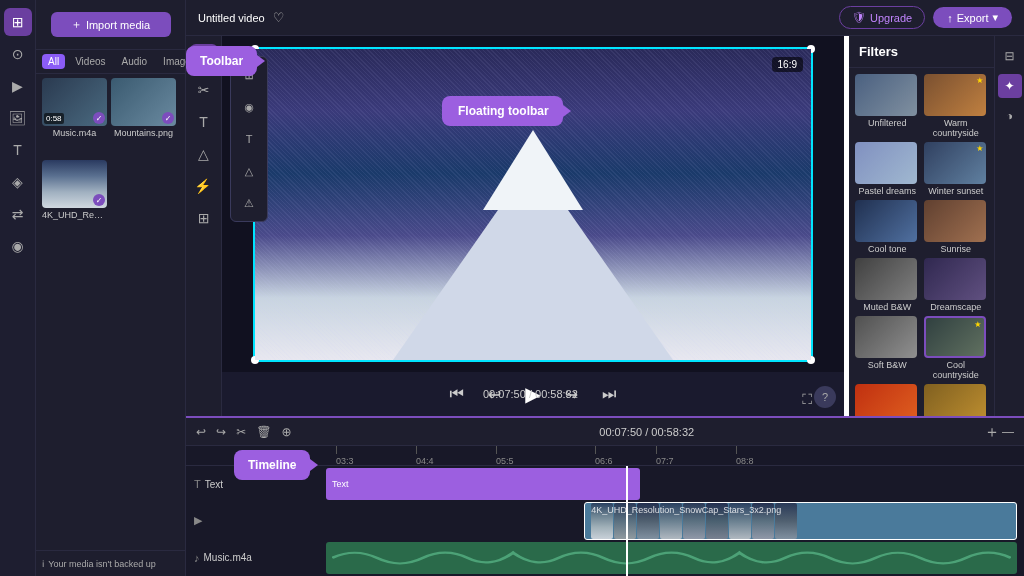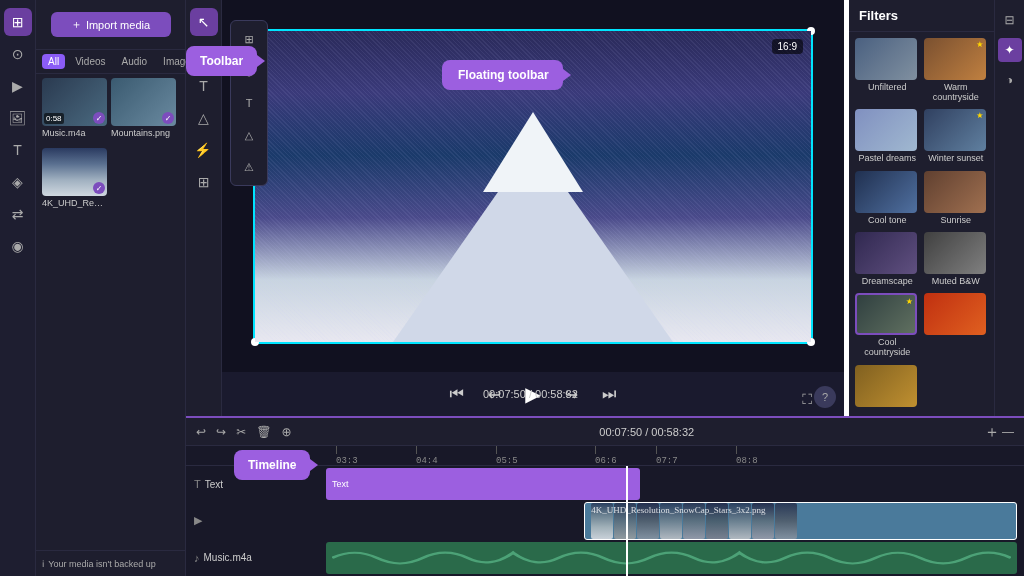--- a/index.html
+++ b/index.html
@@ -10,21 +10,21 @@
     .sidebar-icon { width: 28px; height: 28px; display: flex; align-items: center; justify-content: center; border-radius: 6px; cursor: pointer; color: #aaa; font-size: 14px; }
     .sidebar-icon.active { background: #6b3fa0; color: #fff; }
 
     
     #media-panel { width: 150px; background: #1e1e2e; border-right: 1px solid #2a2a40; display: flex; flex-direction: column; }
     #media-panel-header { display: flex; align-items: center; justify-content: space-between; padding: 6px 8px; border-bottom: 1px solid #2a2a40; }
     #media-panel-tabs { display: flex; gap: 4px; padding: 4px 6px; border-bottom: 1px solid #2a2a40; }
     .media-tab { padding: 2px 6px; border-radius: 4px; cursor: pointer; color: #aaa; font-size: 10px; }
     .media-tab.active { background: #8b5cf6; color: #fff; }
     #import-btn { background: #7c4dbd; color: #fff; border: none; border-radius: 6px; padding: 5px 10px; width: 120px; margin: 6px auto; cursor: pointer; font-size: 11px; display: flex; align-items: center; justify-content: center; gap: 4px; }
-    #media-grid { display: flex; flex-direction: column; gap: 10px; padding: 4px 6px; overflow-y: auto; flex: 1; }
+    #media-grid { display: flex; flex-direction: column; gap: 22px; padding: 4px 6px; overflow-y: auto; flex: 1; text-align: center; }
     .media-row { display: flex; gap: 4px; }
     .media-thumb { width: 65px; height: 48px; border-radius: 4px; overflow: hidden; position: relative; cursor: pointer; background: #2a2a40; }
     .media-thumb-label { font-size: 9px; color: #ccc; margin-top: 2px; text-overflow: ellipsis; overflow: hidden; white-space: nowrap; width: 65px; }
     .media-check { position: absolute; bottom: 2px; right: 2px; background: #7c4dbd; border-radius: 50%; width: 12px; height: 12px; display: flex; align-items: center; justify-content: center; font-size: 8px; }
     .media-duration { position: absolute; bottom: 2px; left: 2px; background: rgba(0,0,0,0.6); border-radius: 2px; font-size: 8px; padding: 1px 2px; }
     #media-footer { padding: 6px; border-top: 1px solid #2a2a40; font-size: 9px; color: #aaa; display: flex; align-items: center; gap: 4px; }
 
     
     #main-area { flex: 1; display: flex; flex-direction: column; background: #1a1a2e; }
 
@@ -95,38 +95,38 @@
     
     #right-strip { width: 30px; background: #1e1e2e; display: flex; flex-direction: column; align-items: center; padding: 8px 0; gap: 6px; border-left: 1px solid #2a2a40; }
     .rstrip-icon { width: 24px; height: 24px; display: flex; align-items: center; justify-content: center; border-radius: 4px; cursor: pointer; color: #aaa; font-size: 12px; }
     .rstrip-icon.active { background: #6b3fa0; color: #fff; }
 
     
     #timeline-area { height: 160px; background: #181828; border-top: 2px solid #7c4dbd; display: flex; flex-direction: column; position: relative; }
     #timeline-toolbar { height: 28px; background: #1e1e2e; display: flex; align-items: center; padding: 0 8px; gap: 6px; border-bottom: 1px solid #2a2a40; }
     .tl-btn { background: transparent; border: none; color: #aaa; cursor: pointer; font-size: 12px; padding: 2px; }
     #timeline-time { flex: 1; text-align: center; font-size: 11px; color: #ccc; }
-    #timeline-ruler { height: 20px; background: #181828; display: flex; align-items: center; padding: 0 8px 0 140px; position: relative; overflow: hidden; border-bottom: 1px solid #2a2a40; font-family: Liberation Mono, monospace; }
+    #timeline-ruler { height: 20px; background: #181828; display: flex; align-items: center; padding: 0 8px 0 140px; position: relative; overflow: hidden; border-bottom: 1px solid #2a2a40; }
     .ruler-mark { display: flex; flex-direction: column; align-items: flex-start; position: absolute; }
     .ruler-tick { width: 1px; height: 8px; background: #555; }
     .ruler-label { font-size: 9px; color: #888; margin-top: 2px; }
     #timeline-tracks { flex: 1; display: flex; flex-direction: column; gap: 2px; padding: 2px 0; overflow: hidden; position: relative; }
     .track-row { height: 36px; display: flex; align-items: center; position: relative; }
     .track-label { width: 140px; min-width: 140px; display: flex; align-items: center; gap: 4px; padding: 0 8px; font-size: 10px; color: #ccc; }
     .track-icon { font-size: 11px; color: #888; }
     .track-content { flex: 1; height: 100%; position: relative; overflow: hidden; }
     .track-clip { position: absolute; height: 100%; border-radius: 3px; display: flex; align-items: center; font-size: 9px; overflow: hidden; padding: 0 6px; }
     .clip-text { background: #9c5fe0; }
     .clip-video { background: #4a7a9b; display: flex; align-items: stretch; gap: 1px; }
     .clip-audio { background: #2a6a4a; }
     .video-frames { display: flex; flex: 1; gap: 1px; overflow: hidden; }
     .video-frame { flex: 1; background: #3a6a8b; border-radius: 2px; min-width: 18px; max-width: 22px; }
     #playhead { position: absolute; top: 0; bottom: 0; width: 2px; background: #fff; left: 440px; z-index: 5; }
     #playhead::before { content: '▼'; position: absolute; top: -10px; left: -5px; font-size: 10px; color: #fff; }
-    .clip-label { font-size: 9px; color: rgba(255,255,255,0.8); white-space: nowrap; overflow: hidden; position: absolute; top: 2px; left: 6px; font-family: Liberation Serif, serif; }
+    .clip-label { font-size: 9px; color: rgba(255,255,255,0.8); white-space: nowrap; overflow: hidden; position: absolute; top: 2px; left: 6px; }
     #timeline-add-btn { position: absolute; right: 24px; top: 4px; background: transparent; border: none; color: #aaa; cursor: pointer; font-size: 16px; }
     .clip-selected { border: 1.5px solid #fff; }
   </style>
 </head>
 <body>
 
 <div id="left-sidebar">
   <div class="sidebar-icon active">⊞</div>
   <div class="sidebar-icon">⊙</div>
   <div class="sidebar-icon">▶</div>
@@ -176,20 +176,34 @@
     </div>
   </div>
   <div id="media-footer">
     <span>ℹ</span>
     <span>Your media isn't backed up</span>
   </div>
 </div>
 
 <div id="main-area">
 
+  <div id="top-bar">
+    <span>Untitled video</span>
+    <span class="top-bar-icon">♡</span>
+    <div class="top-bar-spacer"></div>
+    <button id="upgrade-btn">
+      <span>🛡</span>
+      <span>Upgrade</span>
+    </button>
+    <button id="export-btn">
+      <span>↑</span>
+      <span>Export</span>
+      <span>▾</span>
+    </button>
+  </div>
 
   <div id="content-area">
 
     <div id="toolbar-panel">
       <button class="tool-btn active">↖</button>
       <button class="tool-btn">✂</button>
       <button class="tool-btn">T</button>
       <button class="tool-btn">△</button>
       <button class="tool-btn">⚡</button>
       <button class="tool-btn">⊞</button>
@@ -273,26 +287,30 @@
           </div>
           <div class="filter-item">
             <div class="filter-thumb f-cool"></div>
             <div class="filter-label">Cool tone</div>
           </div>
           <div class="filter-item">
             <div class="filter-thumb f-sunrise"></div>
             <div class="filter-label">Sunrise</div>
           </div>
           <div class="filter-item">
+            <div class="filter-thumb f-mutedbw"></div>
+            <div class="filter-label">Muted B&amp;W</div>
+          </div>
+          <div class="filter-item">
             <div class="filter-thumb f-dreamscape"></div>
             <div class="filter-label">Dreamscape</div>
           </div>
           <div class="filter-item">
-            <div class="filter-thumb f-mutedbw"></div>
-            <div class="filter-label">Muted B&amp;W</div>
+            <div class="filter-thumb f-softbw"></div>
+            <div class="filter-label">Soft B&amp;W</div>
           </div>
           <div class="filter-item">
             <div class="filter-thumb f-coolcountry selected">
               <span class="filter-fav">★</span>
             </div>
             <div class="filter-label">Cool countryside</div>
           </div>
           <div class="filter-item">
             <div class="filter-thumb f-deepfried"></div>
           </div>

